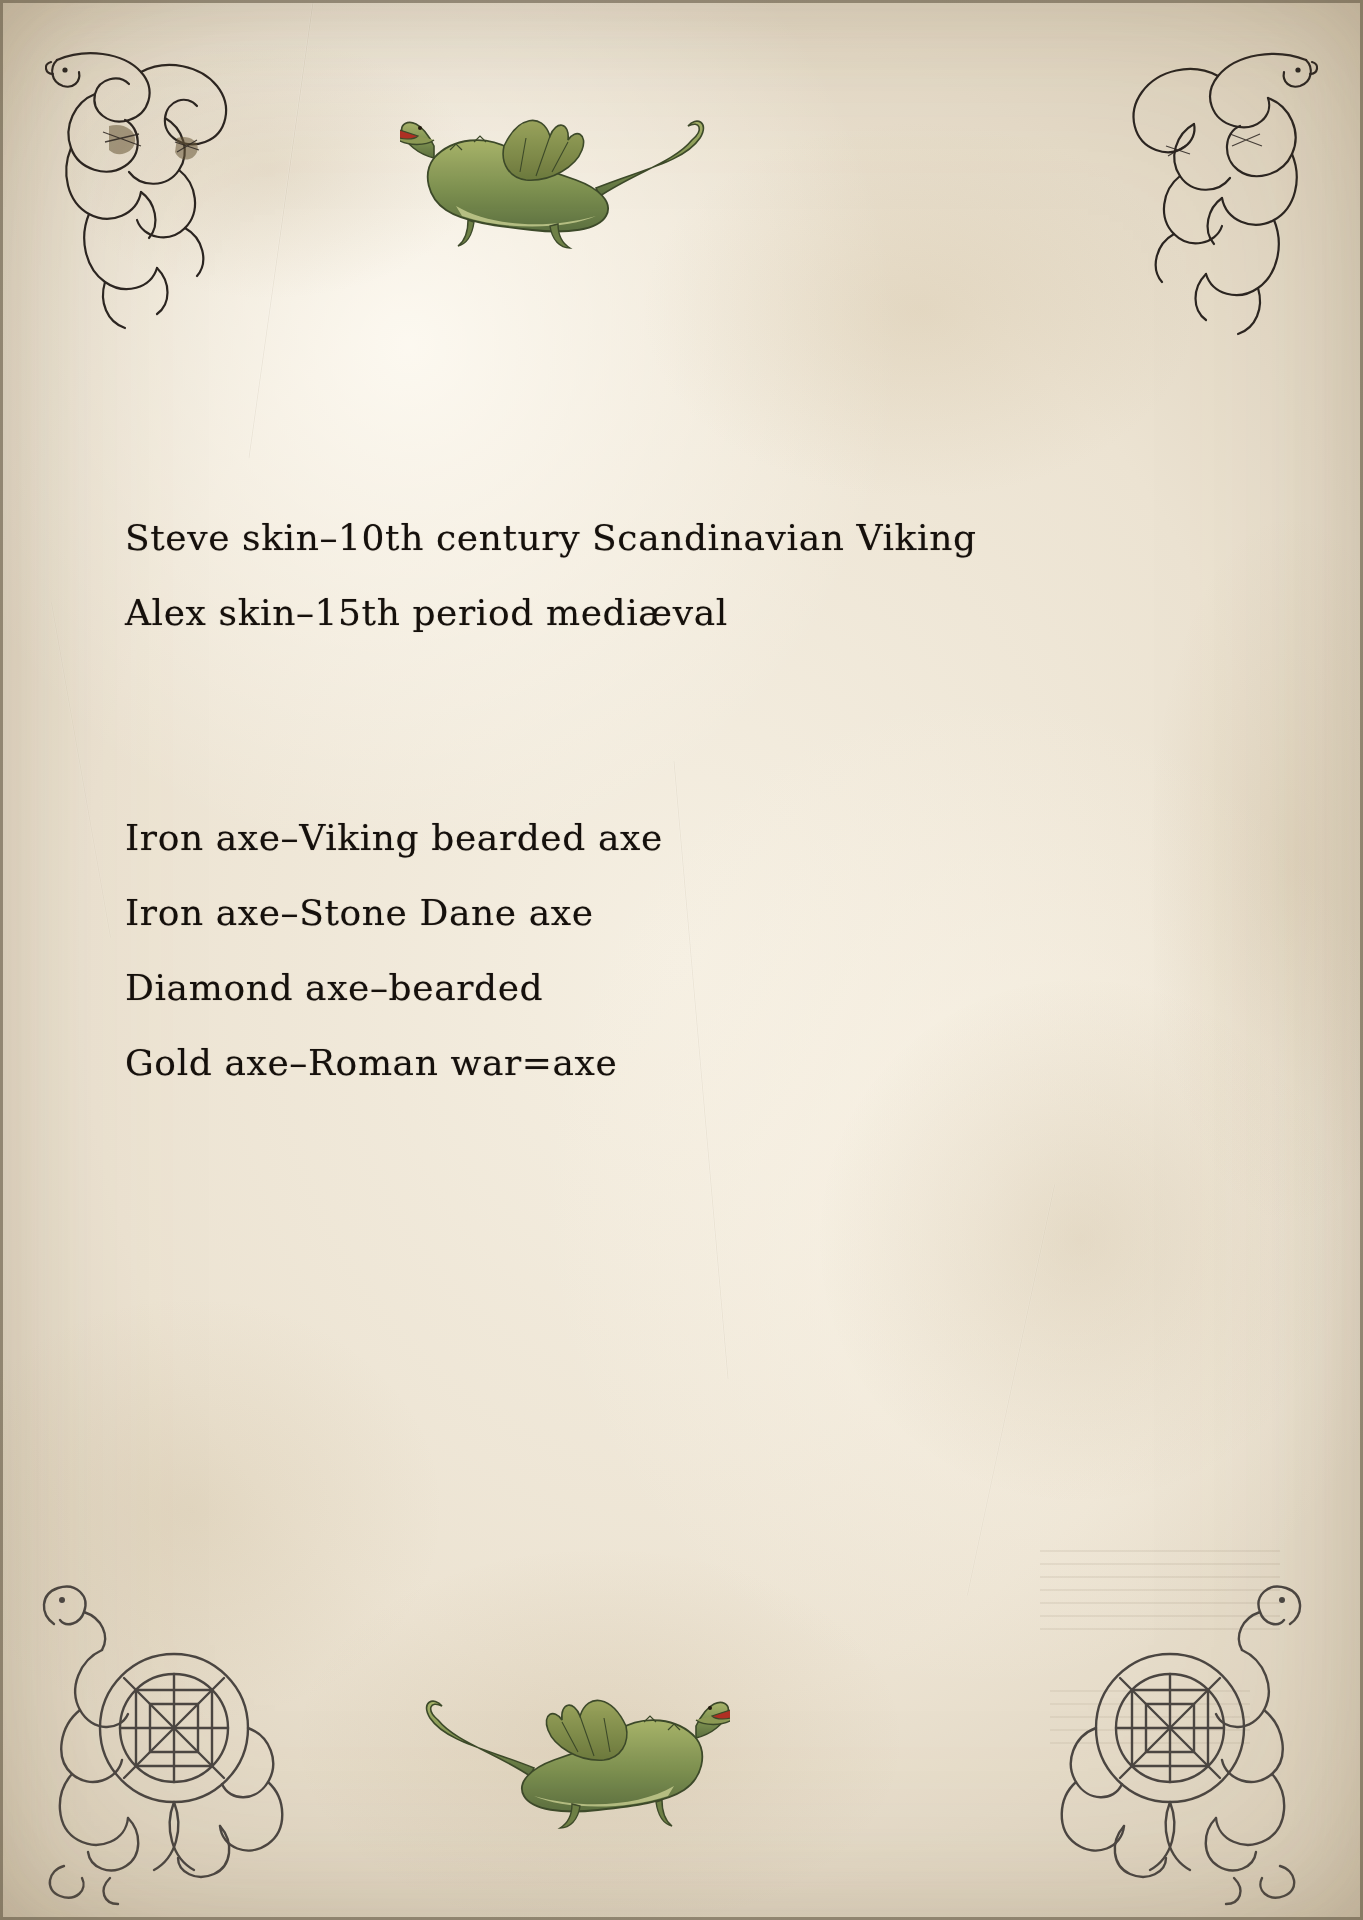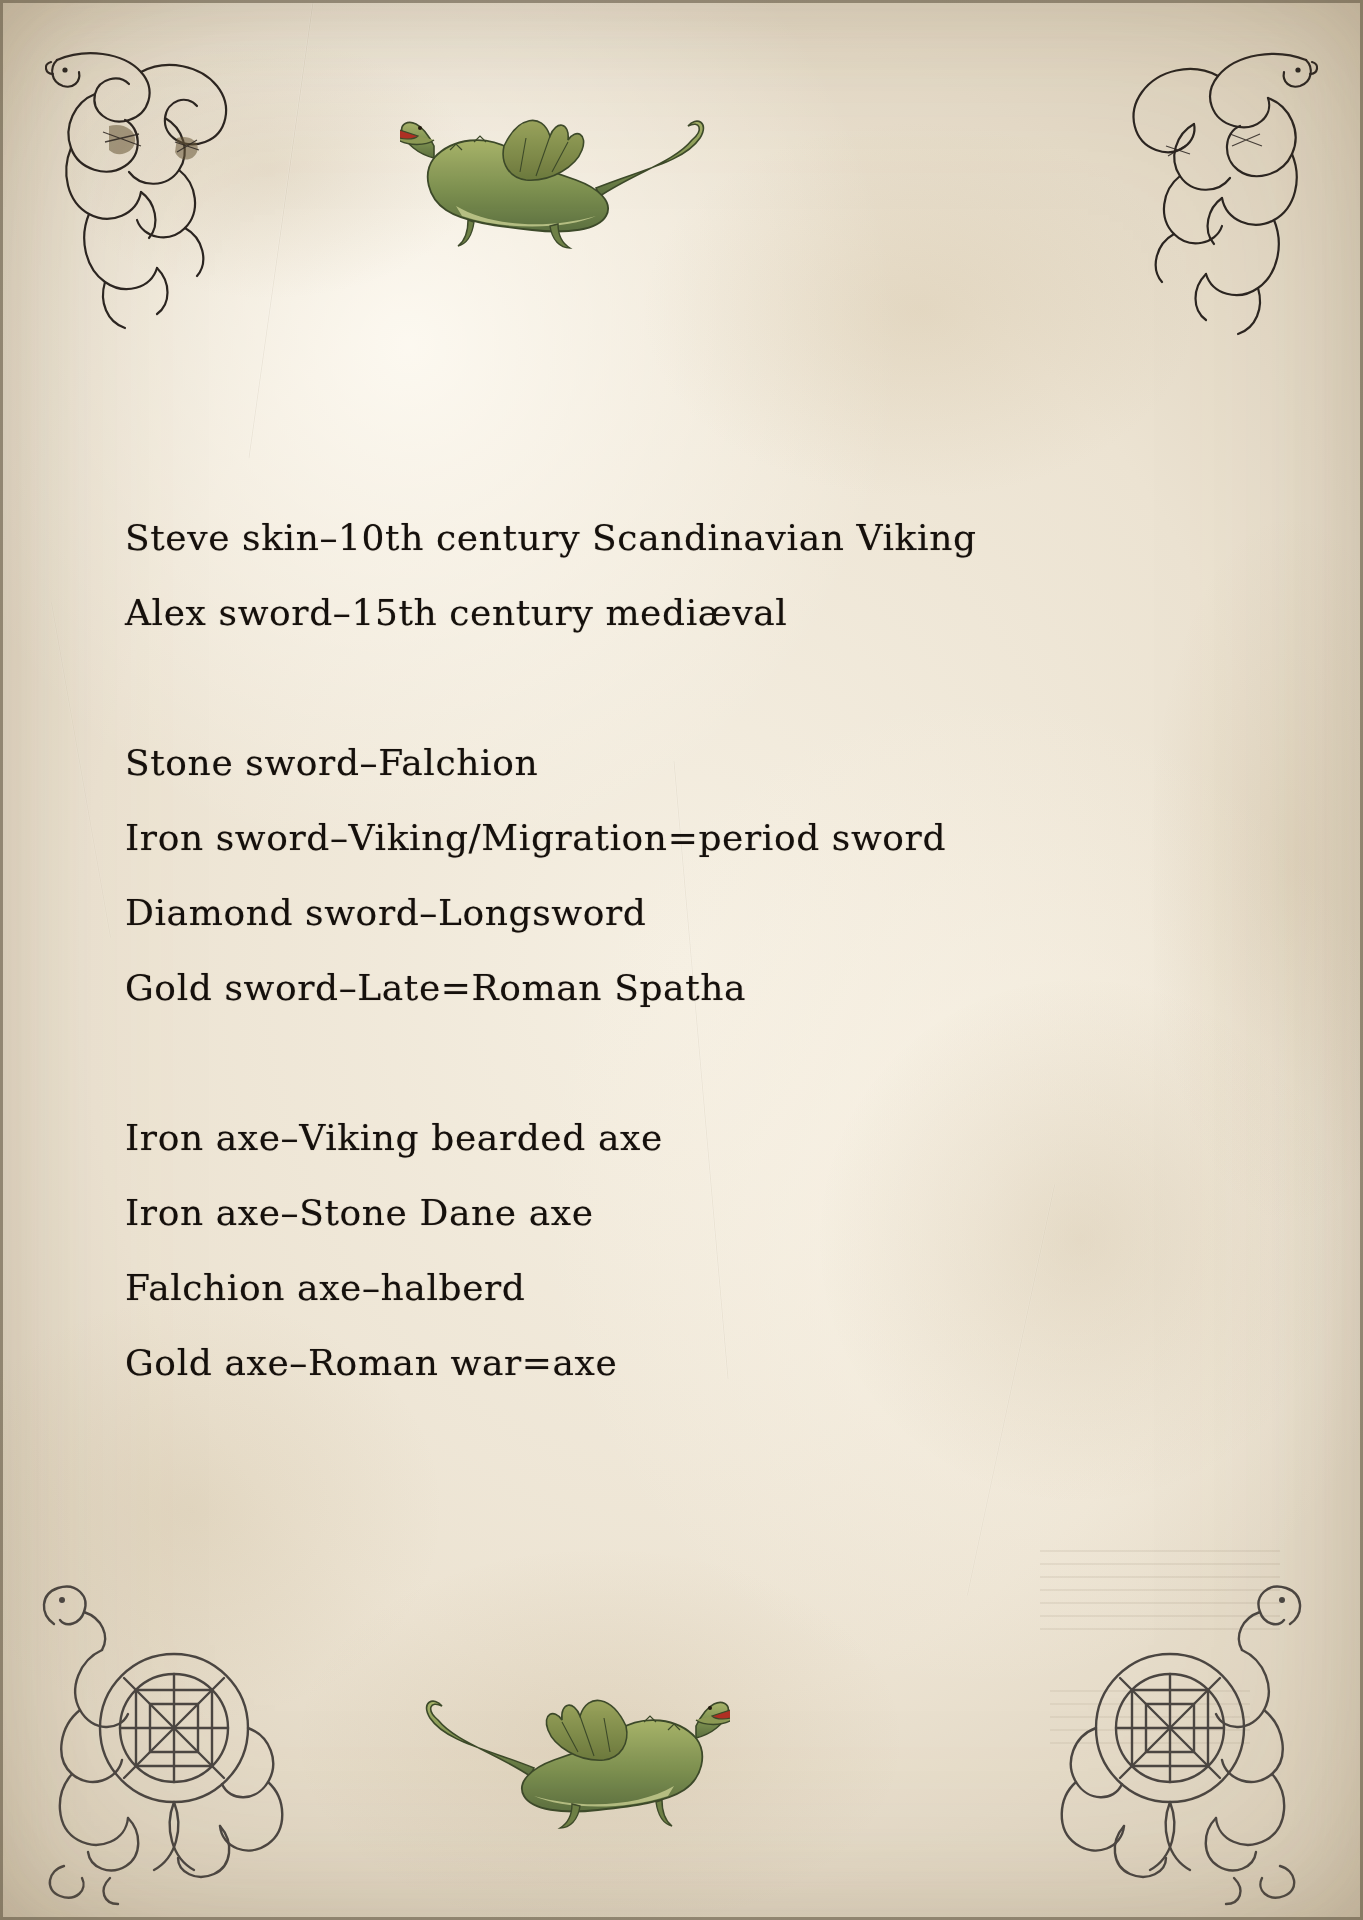--- a/index.html
+++ b/index.html
@@ -274,38 +274,32 @@
         <path d="M150 116 C152 130 160 138 170 138 C160 132 158 122 158 114 Z" fill="#6e8046" stroke="#3d4a2a" stroke-width="1.4"></path>
         <path d="M50 40 l6 -6 6 6 M74 32 l6 -6 6 6" stroke="#3d4a2a" stroke-width="1.2" fill="none"></path>
       </g>
     </svg>
   </div>
 
   <div class="text-block">
 
     <div class="group">
       <div class="line">Steve skin–10th century Scandinavian Viking</div>
-      <div class="line">Alex sword–15th century mediæval</div>
+      <div class="line">Alex skin–15th period mediæval</div>
     </div>
 
     <div class="line blank"></div>
 
-    <div class="group">
-      <div class="line">Stone sword–Falchion</div>
-      <div class="line">Iron sword–Viking/Migration=period sword</div>
-      <div class="line">Diamond sword–Longsword</div>
-      <div class="line">Gold sword–Late=Roman Spatha</div>
-    </div>
 
     <div class="line blank"></div>
 
     <div class="group">
       <div class="line">Iron axe–Viking bearded axe</div>
       <div class="line">Iron axe–Stone Dane axe</div>
-      <div class="line">Falchion axe–halberd</div>
+      <div class="line">Diamond axe–bearded</div>
       <div class="line">Gold axe–Roman war=axe</div>
     </div>
 
   </div>
 
   <div class="vignette"></div>
   <div class="edge"></div>
 </div>
 
 </body></html>

